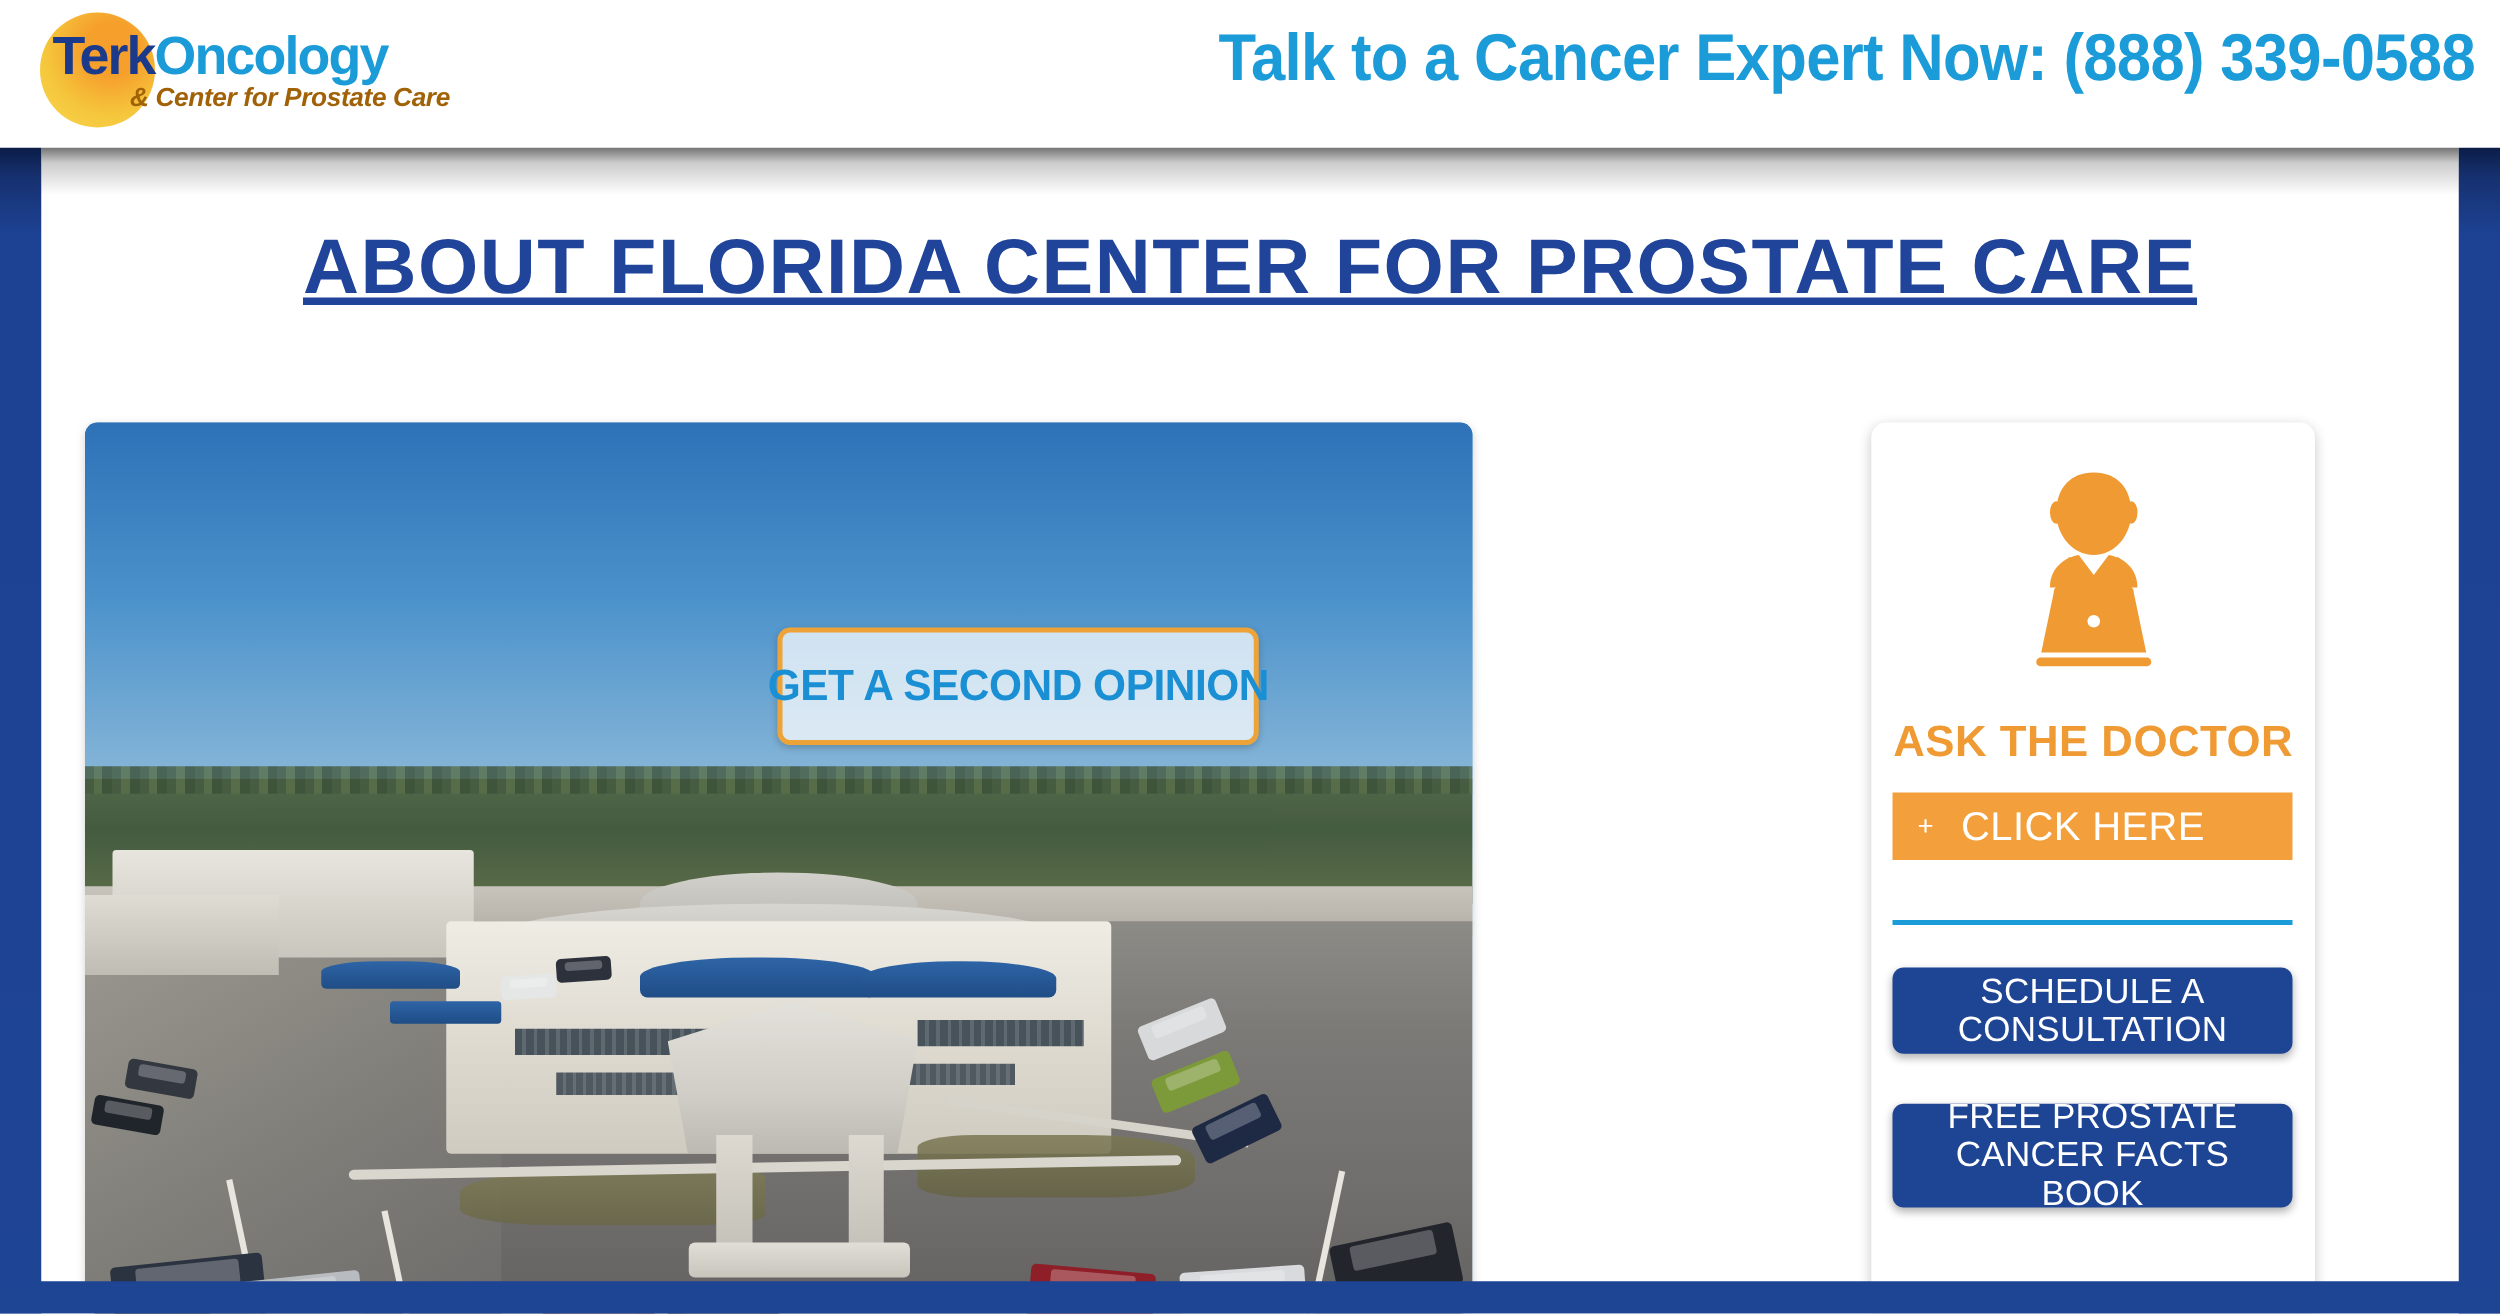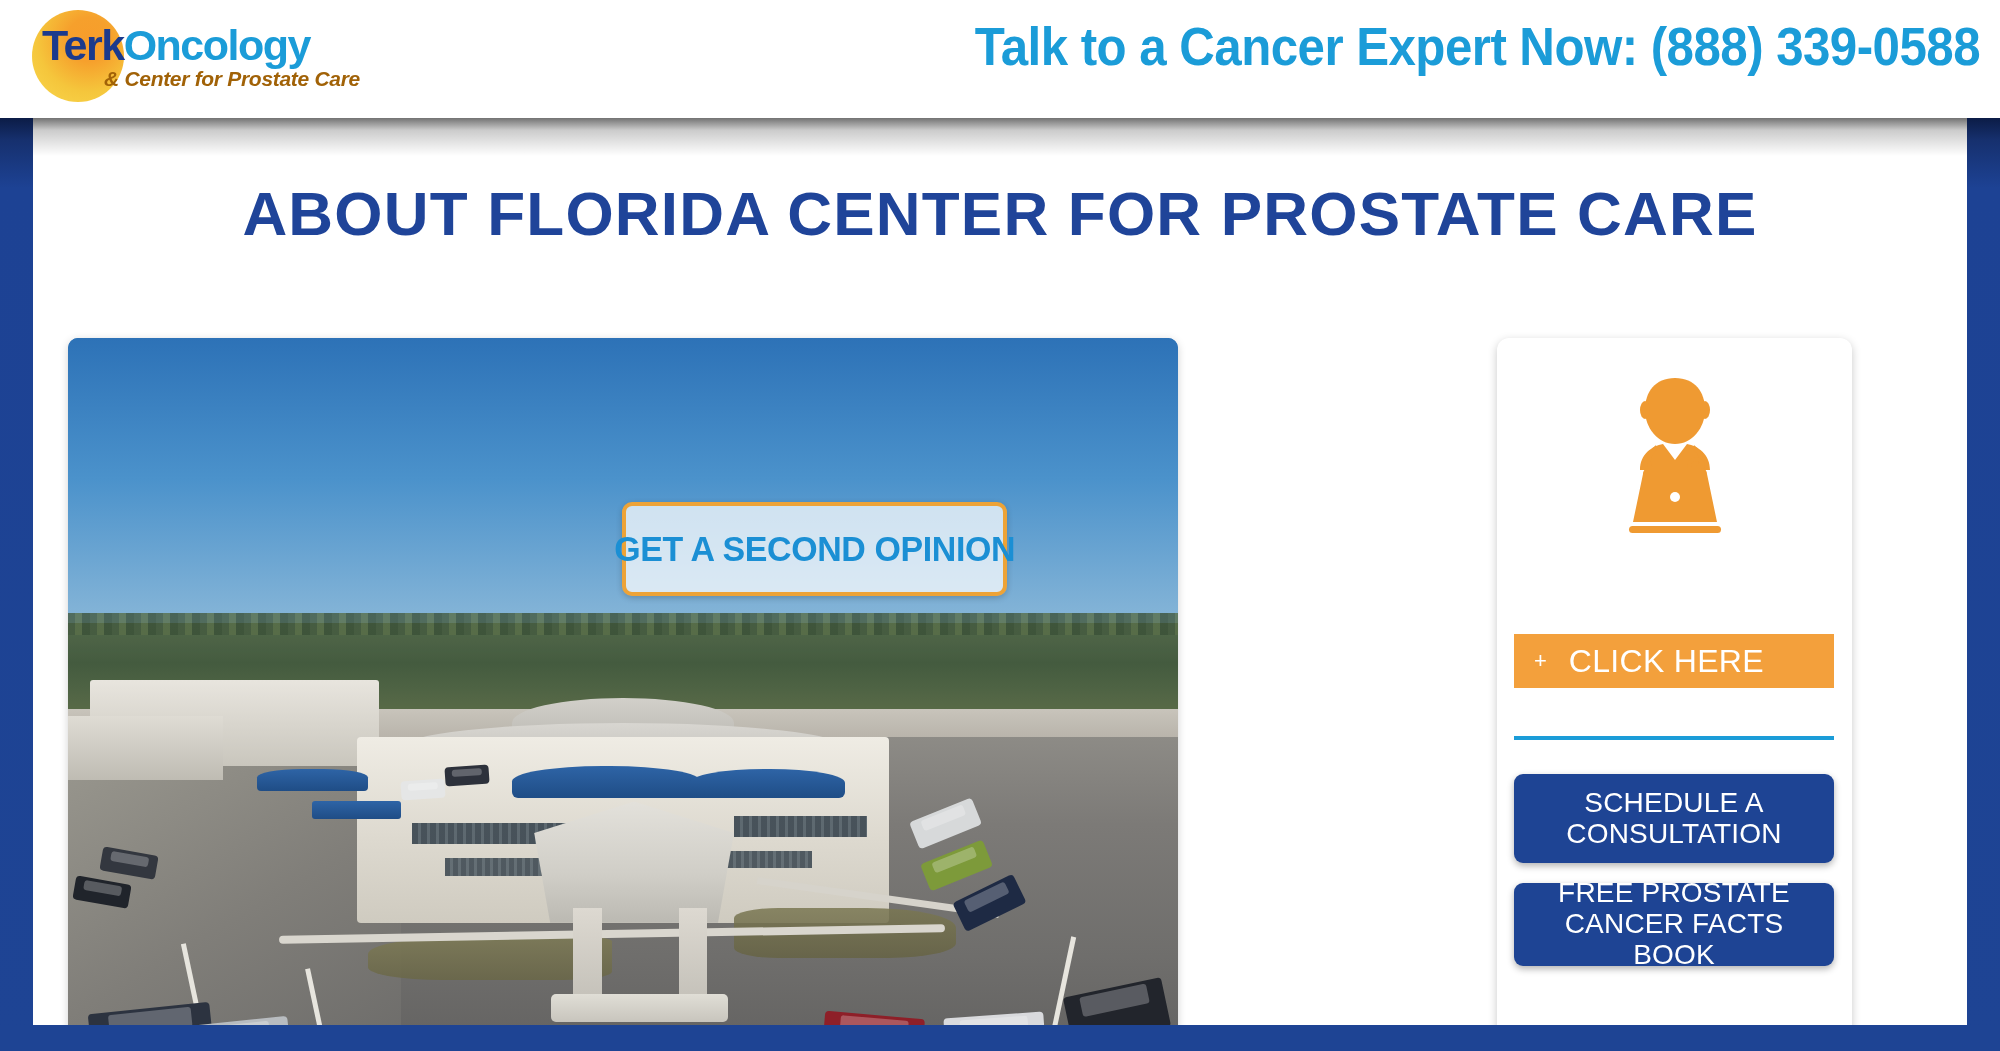--- a/index.html
+++ b/index.html
@@ -68,20 +68,21 @@
     position:absolute; left:33px; top:118px; width:1934px; height:933px;
     background:#ffffff; z-index:5;
   }
 
   #page-title {
     position:absolute; left:0; top:60px; width:1934px;
     text-align:center;
     font-size:62px; font-weight:700; color:#1f4499;
     letter-spacing:1.2px; white-space:nowrap;
     transform:scaleX(1.0);
+    text-decoration:underline;
   }
 
   
   #video-panel {
     position:absolute; left:35px; top:220px; width:1110px; height:713px;
     border-radius:10px; overflow:hidden;
     background:linear-gradient(to bottom,#2f74b8 0%, #4f95cd 26%, #86b6d8 44%, #a9c4d2 50%);
     box-shadow:0 2px 8px rgba(0,0,0,0.18);
   }
   .sky { position:absolute; left:0; top:0; width:100%; height:52%;
@@ -193,21 +194,21 @@
   }
   .sidebar-blue-btn {
     position:absolute; left:17px; width:320px;
     background:#1e4494; border-radius:9px;
     box-shadow:0 3px 7px rgba(0,0,0,0.3);
     display:flex; align-items:center; justify-content:center;
     text-align:center; color:#ffffff; cursor:pointer;
     font-size:28px; line-height:1.1; letter-spacing:0.2px;
     padding:0 8px;
   }
-  #btn-schedule { top:436px; height:89px; }
+  #btn-schedule { top:436px; height:69px; }
   #btn-facts { top:545px; height:83px; }
 </style>
 </head>
 <body>
 
 <div id="page">
 
   <div id="topbar">
 
     <div id="logo-wrap">
@@ -322,20 +323,21 @@
           <path d="M98 77 C 108 84, 108 94, 102 98" stroke="#ef9a32" stroke-width="4" fill="none"></path>
           <circle cx="101" cy="96" r="7" fill="none" stroke="#ef9a32" stroke-width="4"></circle>
 
           <path d="M48 104 C 48 100, 51 98, 55 98 L 105 98 C 109 98, 112 100, 112 104 L 122 152 L 38 152 Z"></path>
 
           <rect x="34" y="156" width="92" height="7" rx="3.5"></rect>
         </g>
         <circle cx="80" cy="127" r="5" fill="#ffffff"></circle>
       </svg>
 
+      <div id="ask-doctor-title">ASK THE DOCTOR</div>
 
       <div id="click-here-btn">
         <span id="click-plus">+</span>
         <span id="click-here-label">CLICK HERE</span>
       </div>
 
       <div id="sidebar-divider"></div>
 
       <div class="sidebar-blue-btn" id="btn-schedule">SCHEDULE A CONSULTATION</div>
       <div class="sidebar-blue-btn" id="btn-facts">FREE PROSTATE CANCER FACTS BOOK</div>

